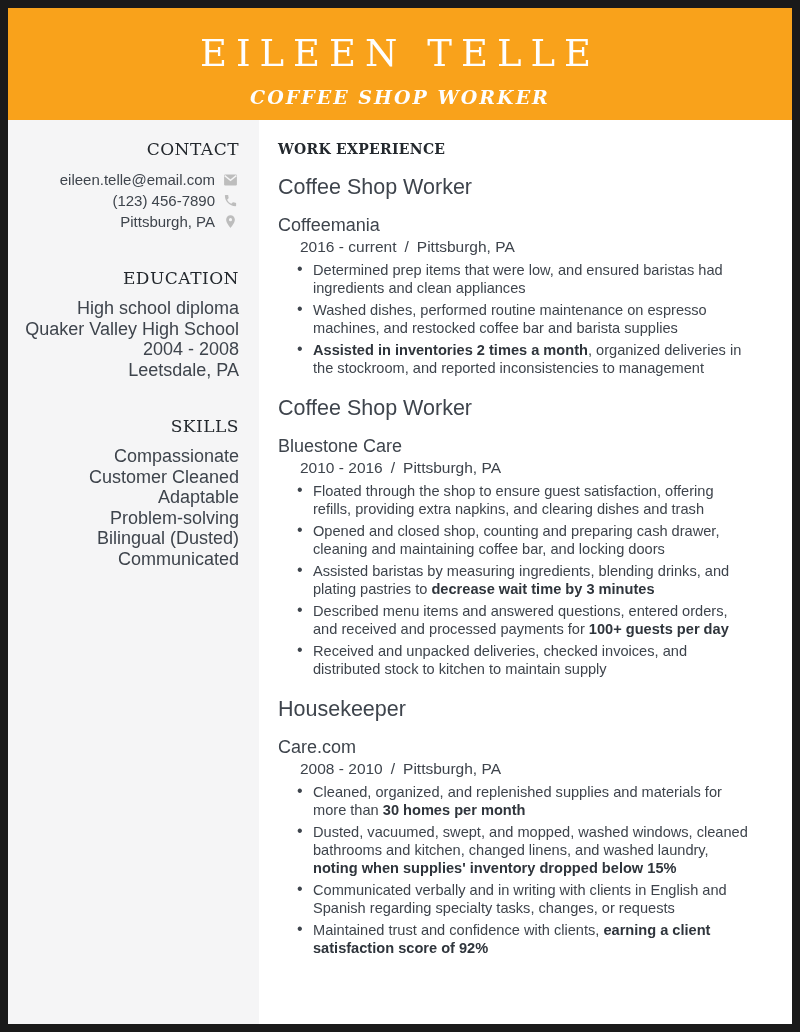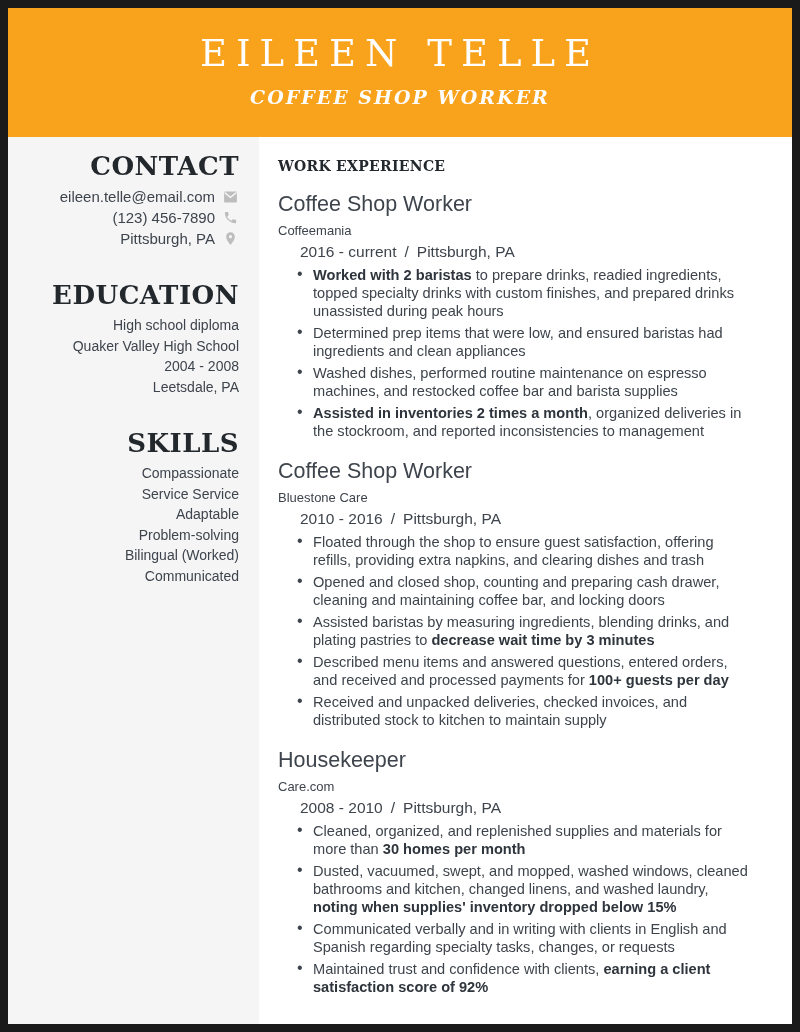--- a/index.html
+++ b/index.html
@@ -10,39 +10,39 @@
     --body:#3E444C;
     --bold:#2F353C;
     --link:#2779CC;
     --icon:#BDBDBD;
   }
   *{margin:0;padding:0;box-sizing:border-box;}
   html,body{width:800px;height:1032px;overflow:hidden;}
   body{background:var(--frame);font-family:"Liberation Sans",sans-serif;}
   .page{position:absolute;top:8px;left:8px;right:8px;bottom:8px;display:flex;flex-direction:column;background:#fff;}
   
-  .header{height:129px;background:var(--accent);text-align:center;padding-top:24px;flex:0 0 auto;}
+  .header{height:112px;background:var(--accent);text-align:center;padding-top:24px;flex:0 0 auto;}
   .name{font-family:"DejaVu Serif","Liberation Serif",serif;font-weight:500;font-size:37px;letter-spacing:9px;color:#FEFEFE;line-height:44px;}
   .subtitle{font-family:"DejaVu Serif","Liberation Serif",serif;font-style:italic;font-weight:600;font-size:19px;letter-spacing:2px;color:#FEFEFE;margin-top:10px;}
   
   .content{flex:1;display:flex;min-height:0;}
   .sidebar{width:251px;flex:0 0 251px;background:var(--sidebar-bg);text-align:right;padding:16px 20px 0 10px;}
-  .side-heading{font-family:"DejaVu Serif","Liberation Serif",serif;font-weight:700;font-size:26px;color:var(--heading);letter-spacing:.5px;line-height:26px;margin-bottom:7px;}
+  .side-heading{font-family:"DejaVu Serif","Liberation Serif",serif;font-weight:400;font-size:17px;color:var(--heading);letter-spacing:.5px;line-height:26px;margin-bottom:7px;}
   .side-section{margin-bottom:33px;}
-  .side-line{font-size:14px;color:var(--body);line-height:20.5px;}
+  .side-line{font-size:18px;color:var(--body);line-height:20.5px;}
   .contact-row{display:flex;justify-content:flex-end;align-items:center;gap:7px;font-size:15px;color:var(--body);line-height:21px;}
   .contact-row .c-icon{color:var(--icon);display:inline-flex;width:17px;height:17px;align-items:center;justify-content:center;flex:0 0 auto;}
   .contact-row a{color:var(--link);text-decoration:underline;}
   
   .main{flex:1;padding:16px 40px 0 19px;min-width:0;}
   .main-heading{font-family:"DejaVu Serif","Liberation Serif",serif;font-weight:700;font-size:14px;color:var(--heading);letter-spacing:.3px;line-height:26px;}
   .job{margin-top:11px;}
   .job + .job{margin-top:17px;}
   .job-title{font-size:21.5px;font-weight:400;color:var(--body);line-height:28px;}
-  .job-company{font-size:13px;color:var(--body);line-height:21px;margin-top:2px;}
+  .job-company{font-size:18px;color:var(--body);line-height:21px;margin-top:14px;}
   .job-meta{font-size:15.5px;color:var(--body);line-height:21px;margin-left:22px;}
   .job-meta .slash{margin:0 8px;}
   .job-bullets{list-style:none;margin-top:4px;}
   .job-bullets li{position:relative;padding-left:35px;font-size:14.6px;line-height:18px;color:var(--body);margin-bottom:4px;}
   .job-bullets li::before{content:"\2022";position:absolute;left:19px;top:-1px;font-size:16px;color:var(--body);}
   .job-bullets strong{color:var(--bold);font-weight:700;}
 </style>
 </head>
 <body>
 
@@ -89,37 +89,36 @@
             <div class="side-line">High school diploma</div>
             <div class="side-line">Quaker Valley High School</div>
             <div class="side-line">2004 - 2008</div>
             <div class="side-line">Leetsdale, PA</div>
           </div>
       </section>
       <section class="side-section">
         <div class="side-heading">SKILLS</div>
         <div id="skills-list">
             <div class="side-line">Compassionate</div>
-            <div class="side-line">Service Service</div>
+            <div class="side-line">Customer Cleaned</div>
             <div class="side-line">Adaptable</div>
             <div class="side-line">Problem-solving</div>
-            <div class="side-line">Bilingual (Worked)</div>
+            <div class="side-line">Bilingual (Dusted)</div>
             <div class="side-line">Communicated</div>
           </div>
       </section>
     </aside>
     <main class="main">
       <div class="main-heading">WORK EXPERIENCE</div>
       <div id="job-list">
           <section class="job">
             <h2 class="job-title">Coffee Shop Worker</h2>
             <div class="job-company">Coffeemania</div>
             <div class="job-meta"><span>2016 - current</span><span class="slash">/</span><span>Pittsburgh, PA</span></div>
             <ul class="job-bullets">
-              <li><strong>Worked with 2 baristas</strong> to prepare drinks, readied ingredients, topped specialty drinks with custom finishes, and prepared drinks unassisted during peak hours</li>
               <li>Determined prep items that were low, and ensured baristas had ingredients and clean appliances</li>
               <li>Washed dishes, performed routine maintenance on espresso machines, and restocked coffee bar and barista supplies</li>
               <li><strong>Assisted in inventories 2 times a month</strong>, organized deliveries in the stockroom, and reported inconsistencies to management</li>
             </ul>
           </section>
           <section class="job">
             <h2 class="job-title">Coffee Shop Worker</h2>
             <div class="job-company">Bluestone Care</div>
             <div class="job-meta"><span>2010 - 2016</span><span class="slash">/</span><span>Pittsburgh, PA</span></div>
             <ul class="job-bullets">

